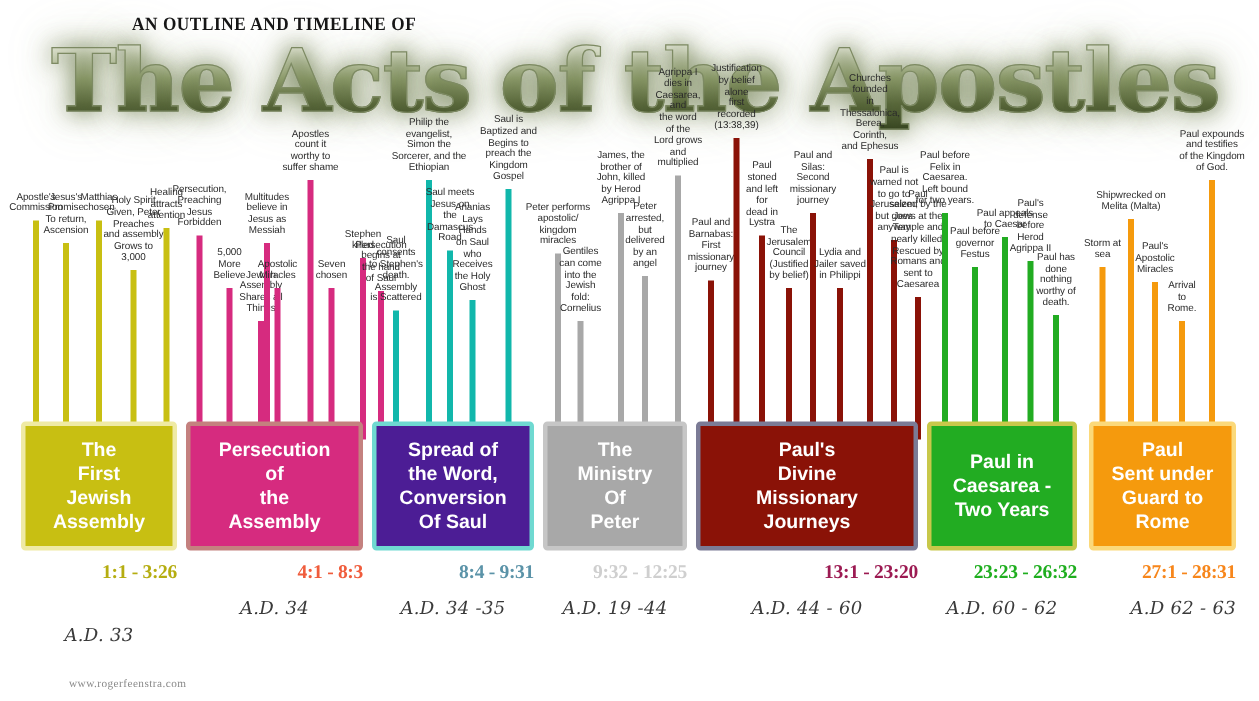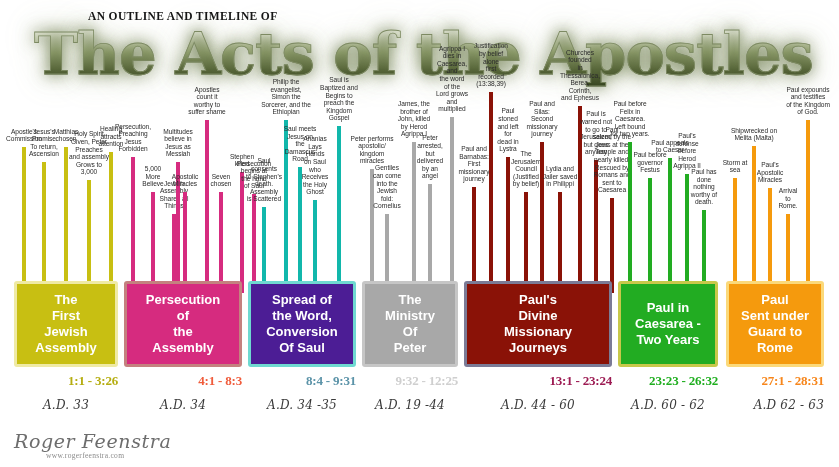--- a/index.html
+++ b/index.html
@@ -192,29 +192,28 @@
       </div>
       <div class="sbox" style="left: 726px; width: 98px; top: 281px; position: absolute; background: rgb(245, 154, 13); border: 3px solid rgb(251, 217, 122);">
         <span>Paul<br>Sent under<br>Guard to<br>Rome</span>
       </div>
     </div>
   <div id="refs">
       <div class="ref" style="left: 14px; width: 104px; top: 373px; color: rgb(181, 173, 16);">1:1 - 3:26</div>
       <div class="ref" style="left: 124px; width: 118px; top: 373px; color: rgb(240, 92, 60);">4:1 - 8:3</div>
       <div class="ref" style="left: 248px; width: 108px; top: 373px; color: rgb(91, 147, 168);">8:4 - 9:31</div>
       <div class="ref" style="left: 362px; width: 96px; top: 373px; color: rgb(207, 207, 207);">9:32 - 12:25</div>
-      <div class="ref" style="left: 464px; width: 148px; top: 373px; color: rgb(156, 26, 82);">13:1 - 23:24</div>
+      <div class="ref" style="left: 464px; width: 148px; top: 373px; color: rgb(156, 26, 82);">13:1 - 23:20</div>
       <div class="ref" style="left: 618px; width: 100px; top: 373px; color: rgb(31, 174, 31);">23:23 - 26:32</div>
       <div class="ref" style="left: 726px; width: 98px; top: 373px; color: rgb(247, 134, 27);">27:1 - 28:31</div>
     </div>
   <div id="dates">
-      <div class="date" style="left: 14px; width: 104px; top: 398px; text-align: center;">A.D. 33</div>
+      <div class="date" style="left: 14px; width: 104px; top: 416px; text-align: center;">A.D. 33</div>
       <div class="date" style="left: 124px; width: 118px; top: 398px;">A.D. 34</div>
       <div class="date" style="left: 248px; width: 108px; top: 398px;">A.D. 34 -35</div>
       <div class="date" style="left: 362px; width: 96px; top: 398px;">A.D. 19 -44</div>
       <div class="date" style="left: 464px; width: 148px; top: 398px; text-align: center;">A.D. 44 - 60</div>
       <div class="date" style="left: 618px; width: 100px; top: 398px;">A.D. 60 - 62</div>
       <div class="date" style="left: 726px; width: 98px; top: 398px; text-align: right;">A.D  62 - 63</div>
     </div>
 
-  <div class="sig">Roger Feenstra</div>
   <div class="sigurl">www.rogerfeenstra.com</div>
 </div>
 
 </body></html>

